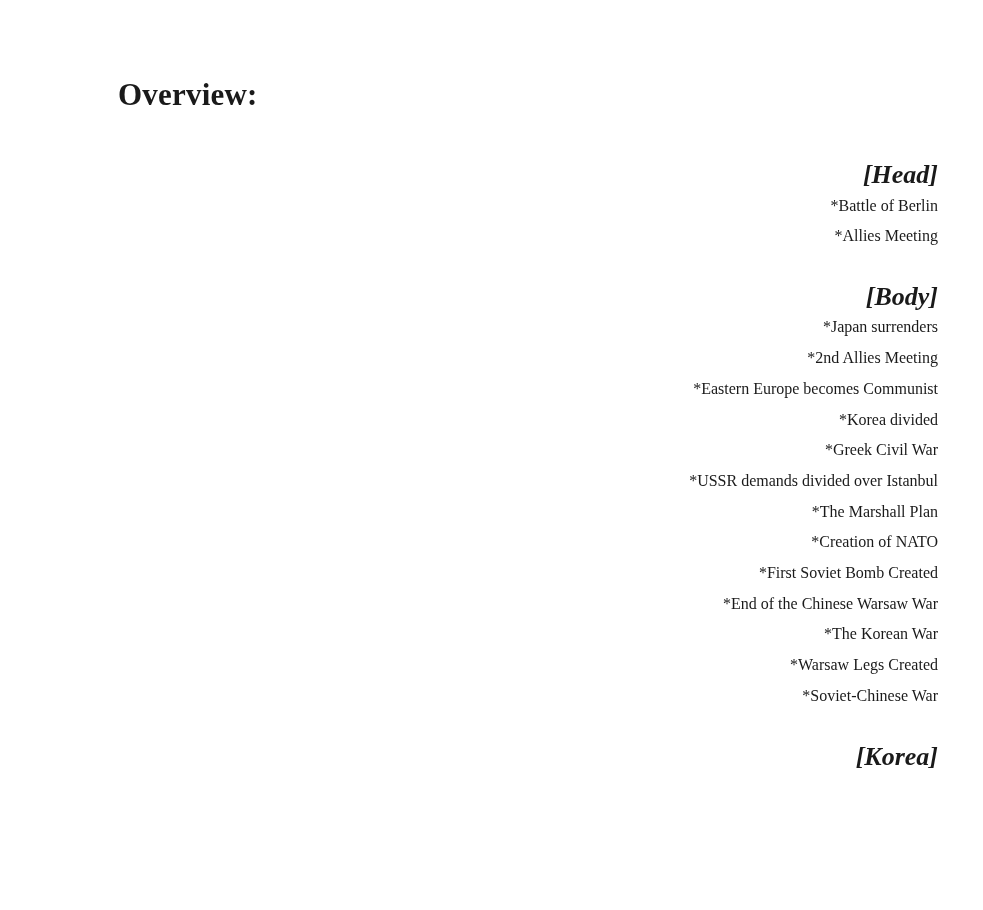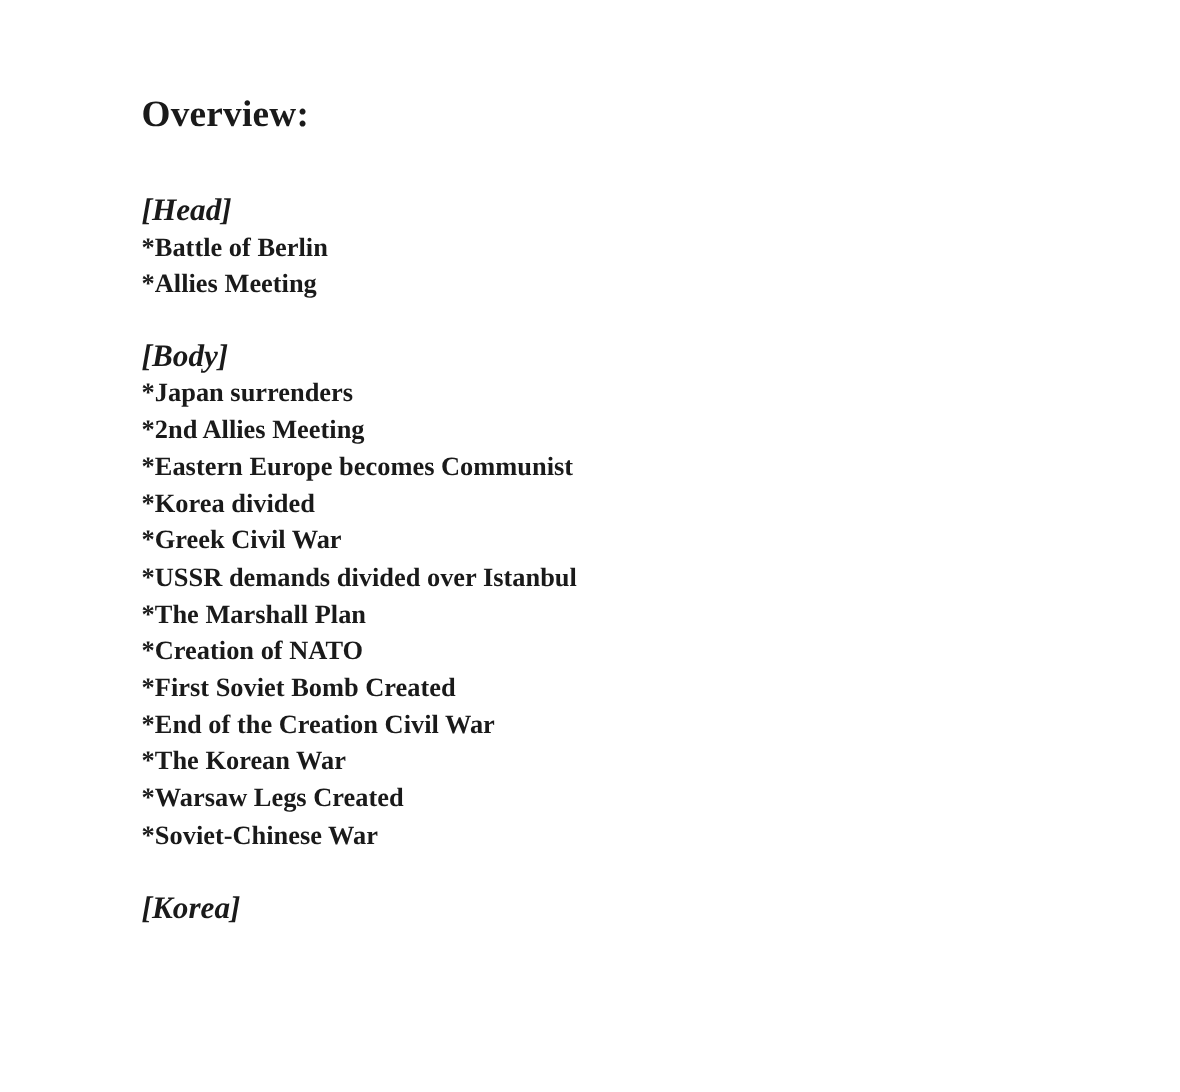--- a/index.html
+++ b/index.html
@@ -35,42 +35,43 @@
     top: 79px;
     letter-spacing: 0.2px;
   }
   .sections {
     position: absolute;
     left: 118px;
     top: 160px;
     width: 820px;
   }
   .section {
-    margin: 0 0 30px 0;
+    margin: 0 0 30px 12px;
+    text-align: right;
   }
   .section:last-child {
     margin-bottom: 0;
   }
   .section-heading {
     font-size: 26px;
     font-weight: bold;
     font-style: italic;
     line-height: 30.5px;
     margin: 0;
     padding: 0;
     white-space: nowrap;
   }
   .item-list {
     list-style: none;
     margin: 0;
     padding: 0;
   }
   .item {
-    font-size: 22px;
-    font-weight: bold;
+    font-size: 16px;
+    font-weight: normal;
     font-style: normal;
     line-height: 30.7px;
     margin: 0;
     padding: 0;
     white-space: nowrap;
   }
 </style>
 </head>
 <body>
 
@@ -93,21 +94,21 @@
       <ul class="item-list">
         <li class="item">*Japan surrenders</li>
         <li class="item">*2nd Allies Meeting</li>
         <li class="item">*Eastern Europe becomes Communist</li>
         <li class="item">*Korea divided</li>
         <li class="item">*Greek Civil War</li>
         <li class="item">*USSR demands divided over Istanbul</li>
         <li class="item">*The Marshall Plan</li>
         <li class="item">*Creation of NATO</li>
         <li class="item">*First Soviet Bomb Created</li>
-        <li class="item">*End of the Creation Civil War</li>
+        <li class="item">*End of the Chinese Warsaw War</li>
         <li class="item">*The Korean War</li>
         <li class="item">*Warsaw Legs Created</li>
         <li class="item">*Soviet-Chinese War</li>
       </ul>
     </div>
 
     <div class="section">
       <div class="section-heading">[Korea]</div>
     </div>
 

